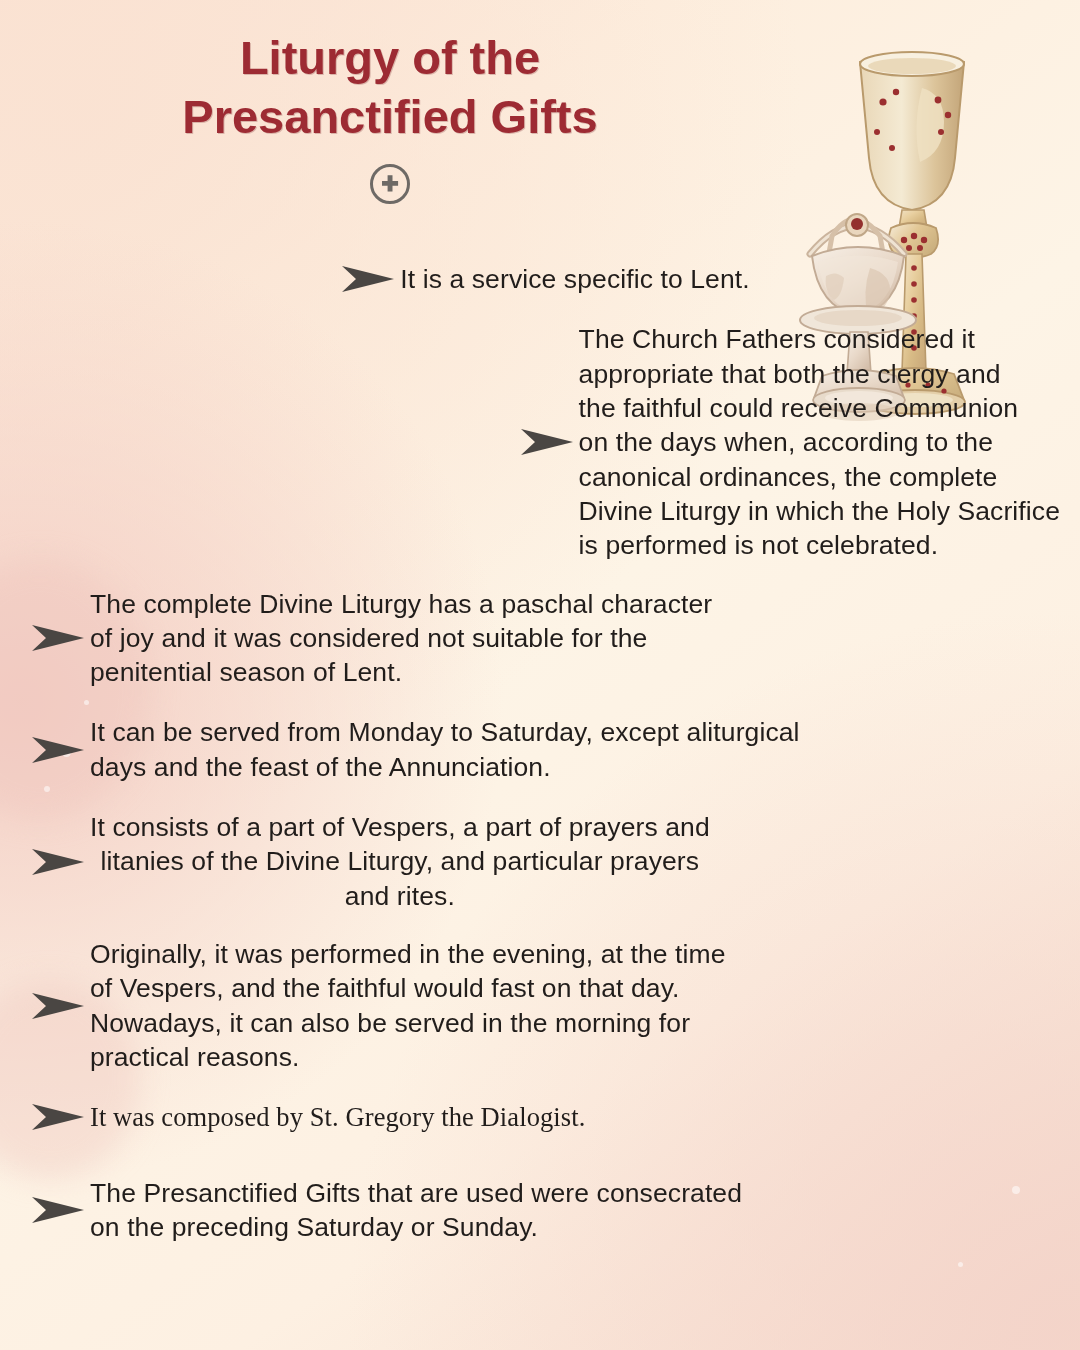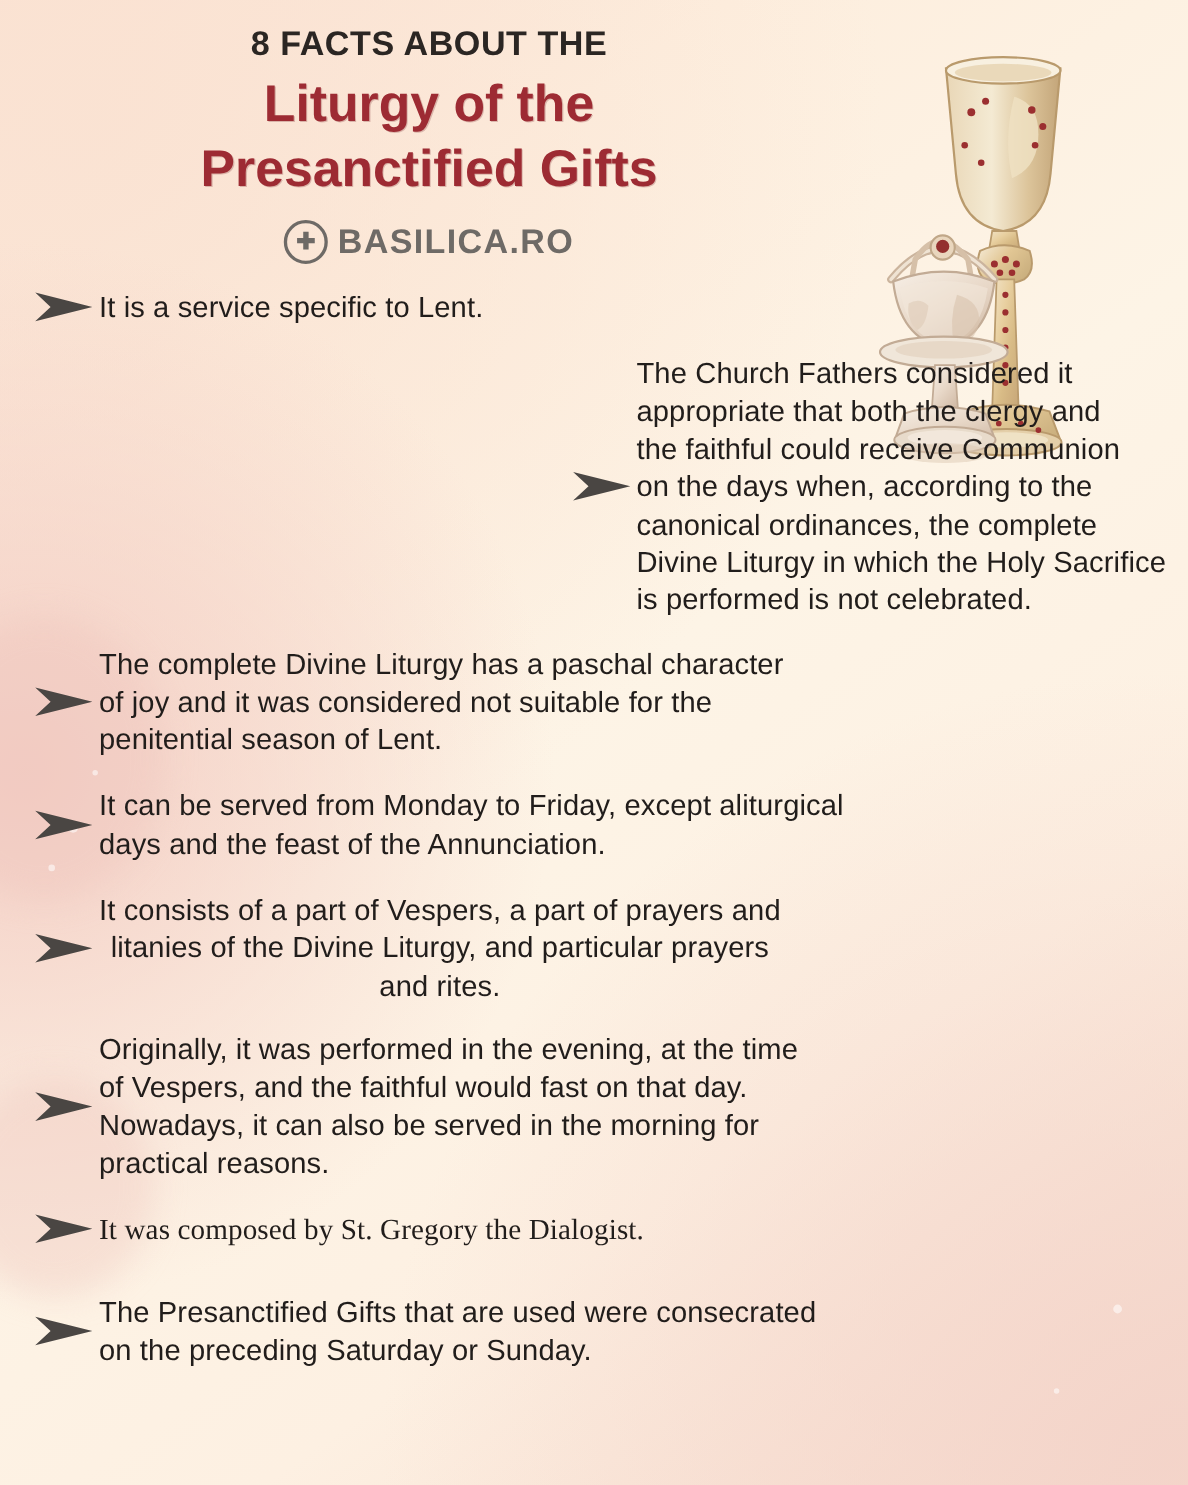--- a/index.html
+++ b/index.html
@@ -125,21 +125,21 @@
     position: relative;
   }
   .arrow svg { display: block; }
   .fact-text {
     font-size: 26.5px;
     line-height: 1.295;
     color: #211d1b;
     white-space: pre-line;
     letter-spacing: 0.1px;
   }
-  .fact-1  { margin-bottom: 26px; }
+  .fact-1  { margin-bottom: 26px; justify-content: center; }
   .fact-2  { margin-bottom: 24px; justify-content: flex-end; }
   .fact-3  { margin-bottom: 26px; }
   .fact-4  { margin-bottom: 26px; }
   .fact-5  { margin-bottom: 24px; text-align: center; }
   .fact-6  { margin-bottom: 26px; }
   .fact-7  { margin-bottom: 41px; font-family: Liberation Serif, serif; }
   .fact-8  { margin-bottom: 0; }
 </style>
 </head>
 <body>
@@ -148,30 +148,28 @@
   <div class="bg-blot" style="left:-70px; top:560px; width:220px; height:260px;"></div>
   <div class="bg-blot" style="left:-40px; top:980px; width:180px; height:200px;"></div>
   <div class="bg-speck" style="left:62px; top:748px; width:9px; height:9px;"></div>
   <div class="bg-speck" style="left:44px; top:786px; width:6px; height:6px;"></div>
   <div class="bg-speck" style="left:84px; top:700px; width:5px; height:5px;"></div>
   <div class="bg-speck" style="left:1012px; top:1186px; width:8px; height:8px;"></div>
   <div class="bg-speck" style="left:958px; top:1262px; width:5px; height:5px;"></div>
 </div>
 
 <div class="header">
-  <div class="kicker">8 FACTS ABOUT THE</div>
   <div class="title">
     <div>Liturgy of the</div>
     <div>Presanctified Gifts</div>
   </div>
   <div class="brand">
     <div class="brand-logo">
         <span>✚</span>
       </div>
-    <div class="brand-name">BASILICA.RO</div>
   </div>
 </div>
 
 <div class="art">
   <svg viewBox="0 0 300 500" width="300" height="500" xmlns="http://www.w3.org/2000/svg">
     <defs>
       <linearGradient id="gold" x1="0" y1="0" x2="1" y2="1">
         <stop offset="0%" stop-color="#f1e2c6"></stop>
         <stop offset="35%" stop-color="#e8cf9f"></stop>
         <stop offset="62%" stop-color="#d8bb86"></stop>
@@ -299,21 +297,21 @@
 of joy and it was considered not suitable for the
 penitential season of Lent.</div>
   </div>
 
   <div class="fact fact-4">
     <div class="arrow">
       <svg viewBox="0 0 56 34" width="56" height="34" xmlns="http://www.w3.org/2000/svg">
         <path d="M2 4 L54 17 L2 30 L16 17 Z" fill="#4a4643"></path>
       </svg>
     </div>
-    <div class="fact-text">It can be served from Monday to Friday, except aliturgical
+    <div class="fact-text">It can be served from Monday to Saturday, except aliturgical
 days and the feast of the Annunciation.</div>
   </div>
 
   <div class="fact fact-5">
     <div class="arrow">
       <svg viewBox="0 0 56 34" width="56" height="34" xmlns="http://www.w3.org/2000/svg">
         <path d="M2 4 L54 17 L2 30 L16 17 Z" fill="#4a4643"></path>
       </svg>
     </div>
     <div class="fact-text">It consists of a part of Vespers, a part of prayers and

